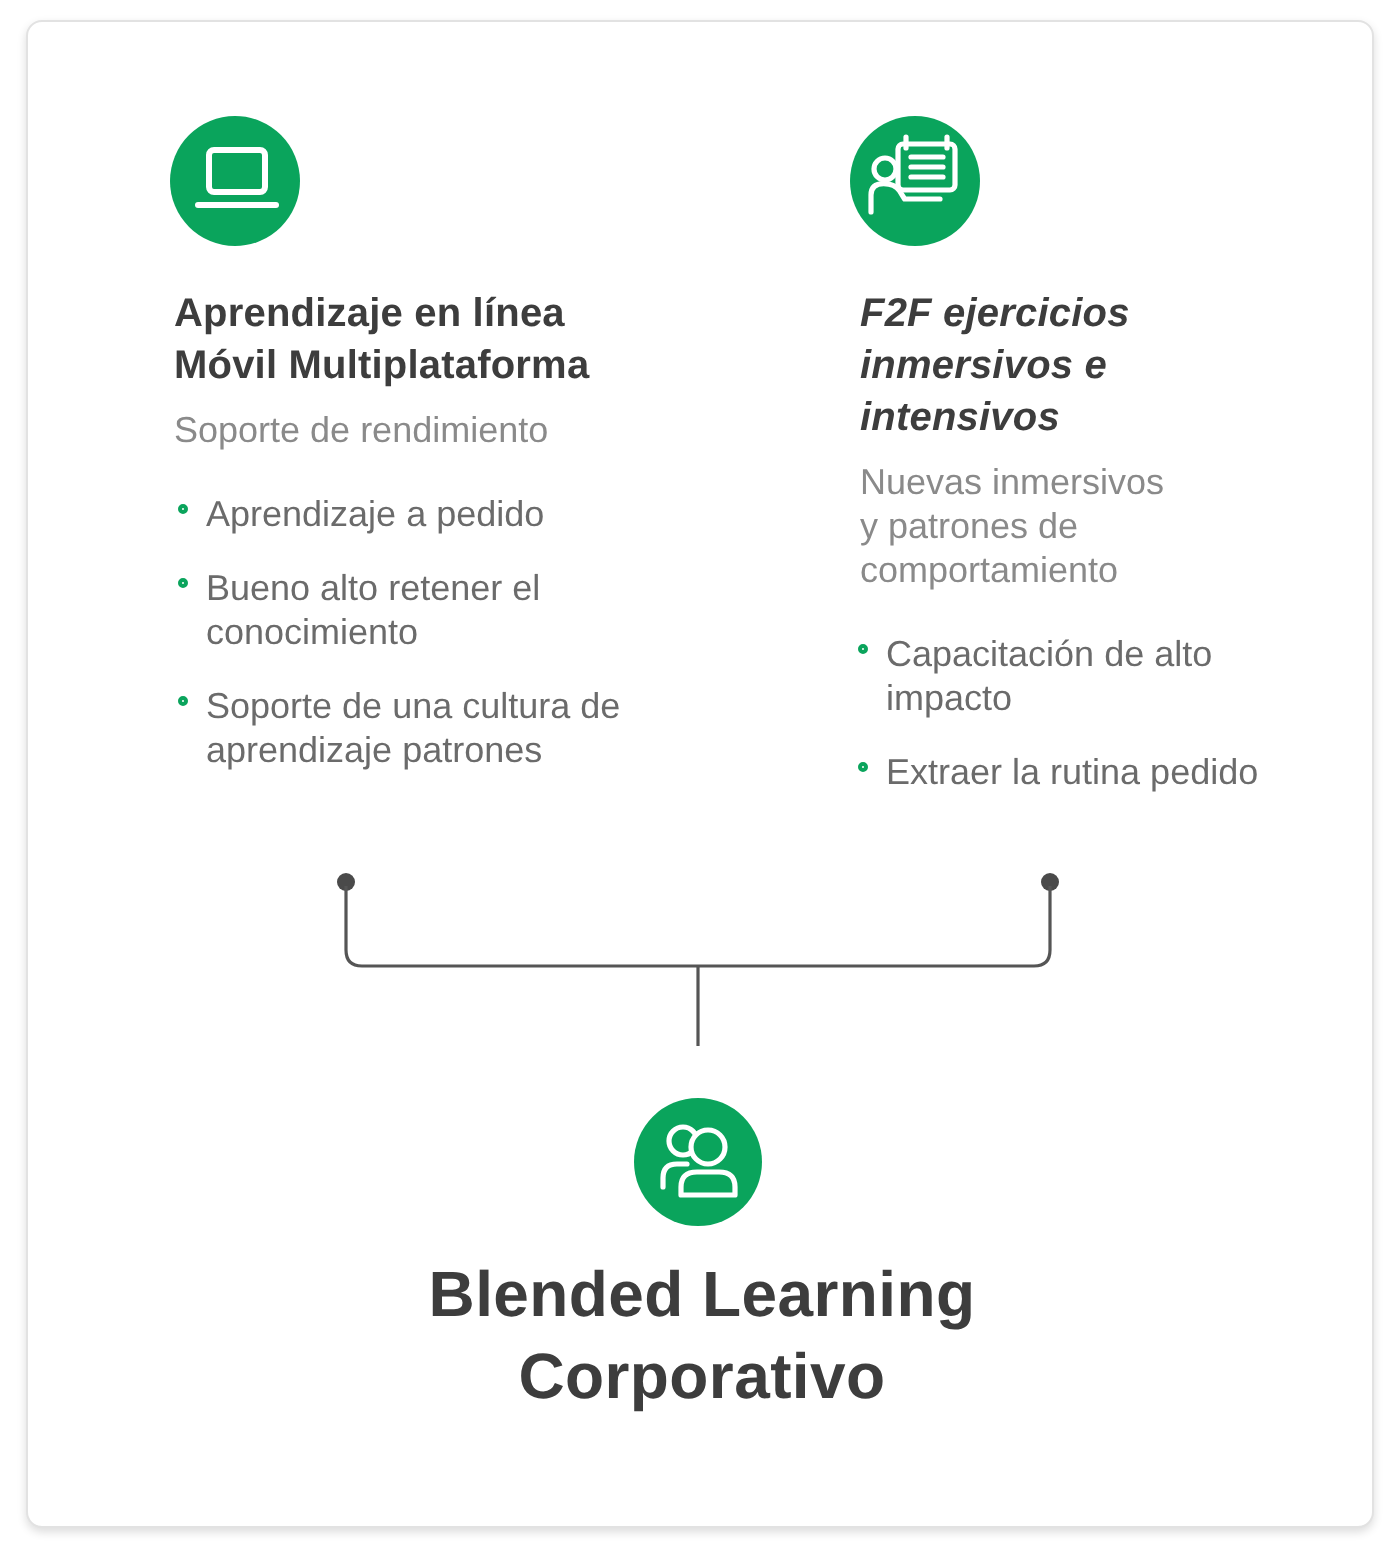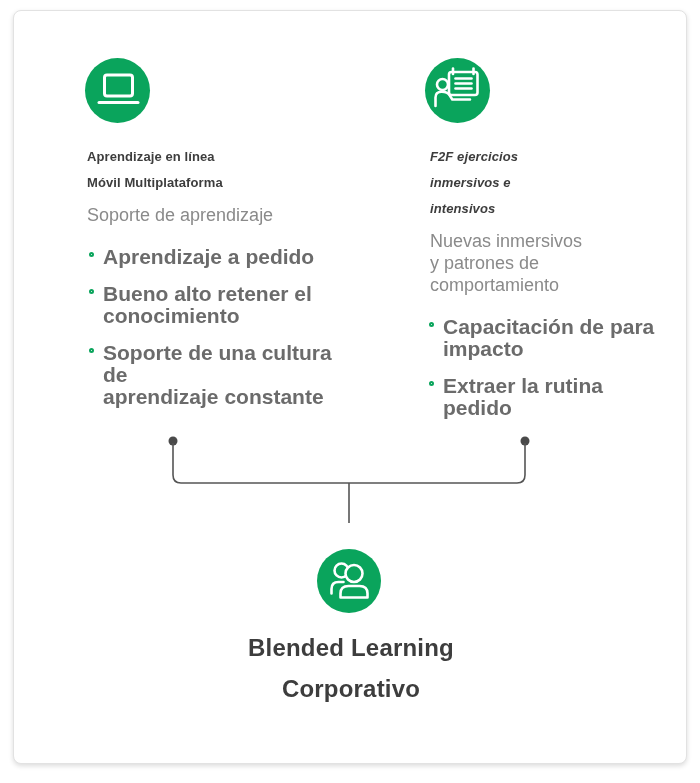--- a/index.html
+++ b/index.html
@@ -33,21 +33,21 @@
   .col-left{left:71px;width:260px;}
   .col-right{left:411px;width:235px;}
   .icon-circle{
     width:65px;height:65px;border-radius:50%;
     background:var(--accent);
     display:flex;align-items:center;justify-content:center;
     margin-bottom:21px;
   }
   .col-title{
     margin:0 0 8px 2px;
-    font-size:13px;line-height:26px;font-weight:700;
+    font-size:20px;line-height:26px;font-weight:700;
     color:var(--title);
     white-space:pre-line;
     letter-spacing:0.1px;
   }
   .col-right .col-title{margin-left:5px;font-style:italic;}
   .col-subtitle{
     margin:0 0 20px 2px;
     font-size:18px;line-height:22px;font-weight:400;
     color:var(--subtitle);
     white-space:pre-line;
@@ -59,76 +59,75 @@
     margin-bottom:15px;
   }
   .ring{
     flex:0 0 auto;
     width:5px;height:5px;
     border:2.6px solid var(--accent);
     border-radius:50%;
     margin:6px 9px 0 0;
   }
   .bullet-text{
-    font-size:21px;line-height:22px;
+    font-size:18px;line-height:22px;
     color:var(--bullet);
     white-space:pre-line;
-    font-weight:bold;
   }
   .bracket-svg{
     position:absolute;left:0;top:0;
     pointer-events:none;
   }
   .center-icon{
     position:absolute;left:303px;top:538px;
     width:64px;height:64px;border-radius:50%;
     background:var(--accent);
     display:flex;align-items:center;justify-content:center;
   }
   .main-title{
     position:absolute;left:0;top:616px;
     width:674px;
     margin:0;
     text-align:center;
-    font-size:24px;line-height:41px;font-weight:700;
+    font-size:32px;line-height:41px;font-weight:700;
     color:var(--title);
     white-space:pre-line;
     letter-spacing:0.2px;
   }
   svg{display:block;}
 </style>
 </head>
 <body>
 
 <div class="card">
 
   <section class="col col-left">
     <div class="icon-circle">
       <svg width="64" height="64" viewBox="0 0 64 64" fill="none" stroke="#ffffff" stroke-width="3">
         <rect x="18.5" y="16" width="28" height="21" rx="2.5"></rect>
         <line x1="13" y1="43.5" x2="52" y2="43.5" stroke-linecap="round"></line>
       </svg>
     </div>
     <h2 class="col-title">Aprendizaje en línea
 Móvil Multiplataforma</h2>
-    <p class="col-subtitle">Soporte de aprendizaje</p>
+    <p class="col-subtitle">Soporte de rendimiento</p>
     <ul class="bullets">
       <li>
         <span class="ring"></span>
         <span class="bullet-text">Aprendizaje a pedido</span>
       </li>
       <li>
         <span class="ring"></span>
         <span class="bullet-text">Bueno alto retener el
 conocimiento</span>
       </li>
       <li>
         <span class="ring"></span>
         <span class="bullet-text">Soporte de una cultura de
-aprendizaje constante</span>
+aprendizaje patrones</span>
       </li>
     </ul>
   </section>
 
   <section class="col col-right">
     <div class="icon-circle">
       <svg width="64" height="64" viewBox="0 0 64 64" fill="none" stroke="#ffffff" stroke-width="2.6">
         <line x1="27" y1="9.5" x2="27" y2="15" stroke-linecap="round"></line>
         <line x1="47.5" y1="9.5" x2="47.5" y2="15" stroke-linecap="round"></line>
         <rect x="23" y="13" width="28.5" height="23" rx="2.5"></rect>
@@ -141,21 +140,21 @@
     </div>
     <h2 class="col-title">F2F ejercicios
 inmersivos e
 intensivos</h2>
     <p class="col-subtitle">Nuevas inmersivos
 y patrones de
 comportamiento</p>
     <ul class="bullets">
       <li>
         <span class="ring"></span>
-        <span class="bullet-text">Capacitación de para
+        <span class="bullet-text">Capacitación de alto
 impacto</span>
       </li>
       <li>
         <span class="ring"></span>
         <span class="bullet-text">Extraer la rutina pedido</span>
       </li>
     </ul>
   </section>
 
   <svg class="bracket-svg" width="674" height="754" viewBox="0 0 674 754" fill="none">

